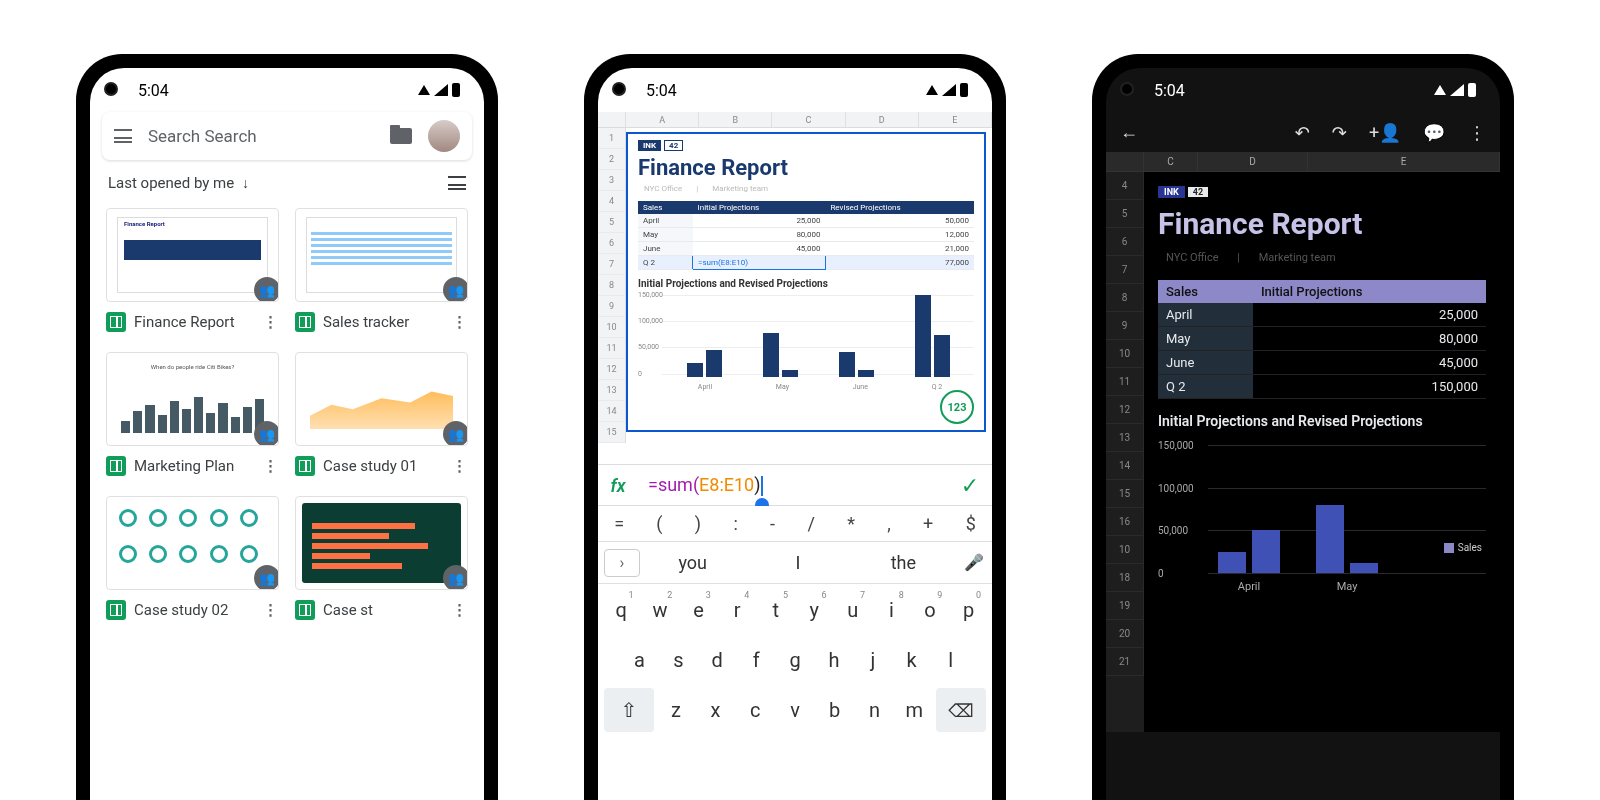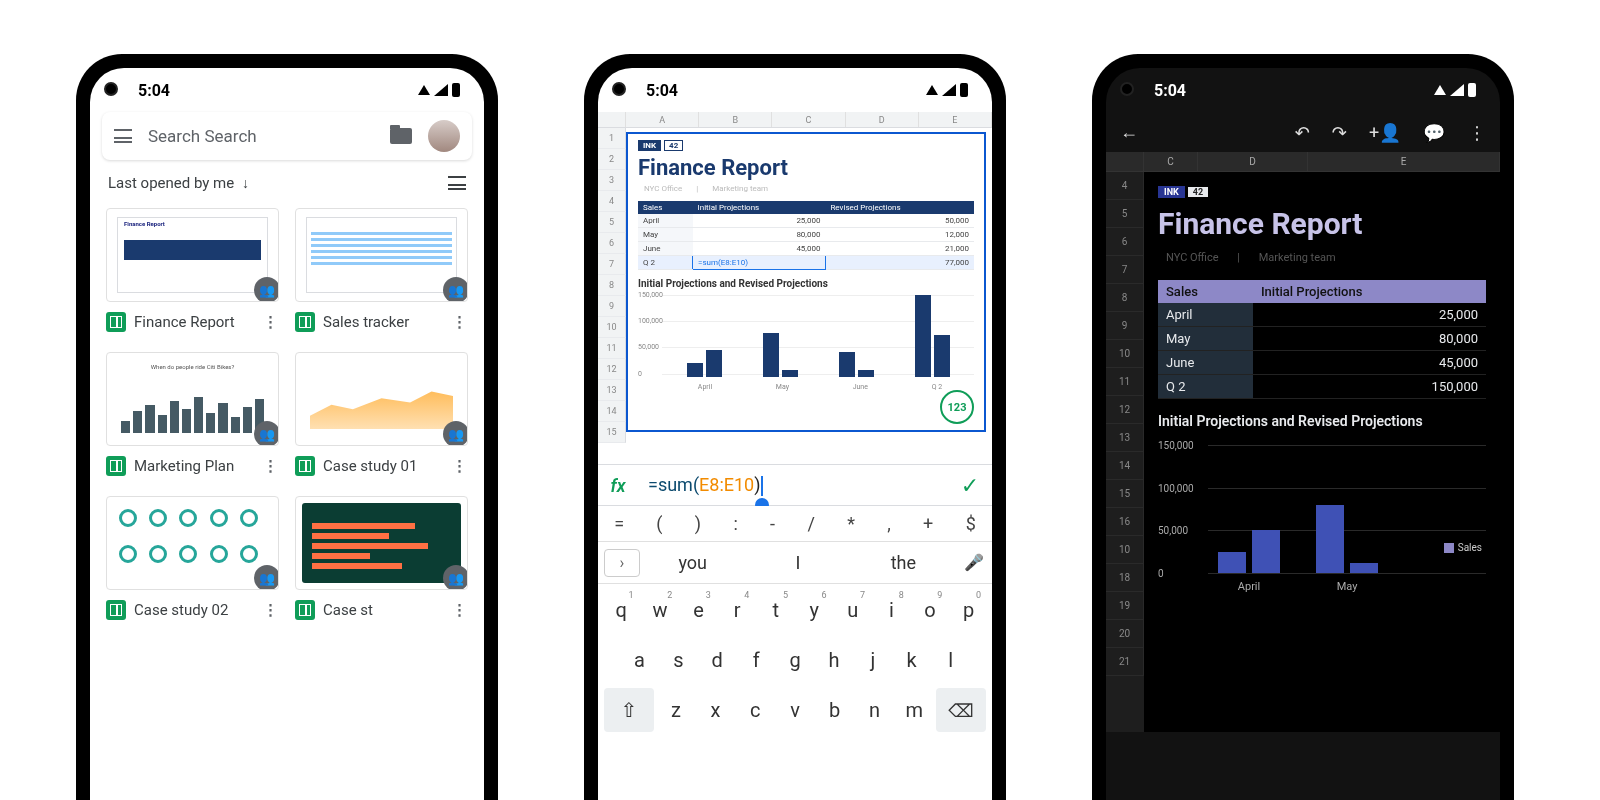--- a/index.html
+++ b/index.html
@@ -3,21 +3,21 @@
 <meta charset="utf-8">
 <style>
   * { box-sizing: border-box; margin: 0; padding: 0; font-family: Roboto, Arial, sans-serif; }
   body { background: #fff; width: 1600px; height: 800px; position: relative; overflow: hidden; }
   .stage { position: relative; width: 1600px; height: 800px; }
 
   .phone { position: absolute; border-radius: 44px; background: #000; box-shadow: 0 0 0 2px #000; overflow: hidden; }
   .phone .screen { position: absolute; inset: 12px; border-radius: 34px; background: #fff; overflow: hidden; }
   .phone .camera { position: absolute; top: 26px; width: 14px; height: 14px; border-radius: 50%; background: #000; z-index: 5; border: 2px solid #222; }
 
-  .statusbar { height: 44px; display: flex; align-items: center; justify-content: space-between; padding: 0 24px 0 48px; font-weight: 700; font-size: 16px; }
+  .statusbar { height: 44px; display: flex; align-items: center; justify-content: space-between; padding: 0 24px 0 48px; font-weight: 400; font-size: 16px; }
   .statusicons { display: flex; gap: 4px; align-items: center; }
   .wedge { width:0;height:0;border-left:6px solid transparent;border-right:6px solid transparent;border-bottom:10px solid currentColor; display:inline-block;}
   .tri { width:0;height:0;border-bottom:12px solid currentColor;border-left:14px solid transparent; display:inline-block;}
   .batt { width:8px;height:14px;background:currentColor;border-radius:2px; display:inline-block;}
 
   
   #p1 { left: 78px; top: 56px; width: 418px; height: 820px; }
   #p1 .camera { left: 26px; }
   .searchbar { margin: 0 12px; height: 48px; border-radius: 8px; box-shadow: 0 1px 3px rgba(0,0,0,.15); display:flex; align-items:center; padding:0 12px; gap:16px; background:#fff;}
   .hamburger { width:18px;height:14px;border-top:2px solid #5f6368;border-bottom:2px solid #5f6368;position:relative;}
@@ -95,21 +95,21 @@
   .barchart .grp{display:flex;gap:3px;align-items:flex-end;}
   .barchart .b{width:16px;}
   .barchart .b.a{background:#4285f4;}
   .barchart .b.b{background:#1a3a6e;}
   .barchart .xl{position:absolute;bottom:0;left:28px;right:0;display:flex;justify-content:space-around;font-size:7px;color:#888;}
   .fab123{position:absolute;right:10px;bottom:6px;width:34px;height:34px;border-radius:50%;border:2px solid #0f9d58;background:#fff;display:flex;align-items:center;justify-content:center;font-size:11px;font-weight:700;color:#0f9d58;text-align:center;}
 
   .formula-bar{display:flex;align-items:center;height:42px;border-top:1px solid #dadce0;border-bottom:1px solid #dadce0;}
   .formula-bar .fx{width:40px;text-align:center;color:#0f9d58;font-style:italic;font-size:18px;font-weight:600;}
   .formula-bar .inp{flex:1;padding:0 10px;font-size:18px;}
-  .formula-bar .inp .fn{color:#0c4a6e;}
+  .formula-bar .inp .fn{color:#a21caf;}
   .formula-bar .inp .range{color:#f28b00;}
   .formula-bar .inp .par{color:#222;}
   .formula-bar .inp .caret{display:inline-block;width:2px;height:20px;background:#1a73e8;vertical-align:middle;position:relative;}
   .formula-bar .inp .caret:after{content:"";position:absolute;top:22px;left:-6px;width:14px;height:14px;background:#1a73e8;border-radius:50% 50% 50% 0;transform:rotate(-45deg);}
   .formula-bar .ok{width:44px;text-align:center;color:#0f9d58;font-size:22px;}
 
   .symrow{display:flex;justify-content:space-around;align-items:center;height:36px;font-size:18px;color:#444;border-bottom:1px solid #e0e0e0;}
   .suggrow{display:flex;align-items:center;height:42px;border-bottom:1px solid #e0e0e0;}
   .suggrow .chev{width:36px;height:28px;margin-left:6px;border:1px solid #ccc;border-radius:4px;display:flex;align-items:center;justify-content:center;color:#666;}
   .suggrow .s{flex:1;text-align:center;font-size:18px;color:#333;}

